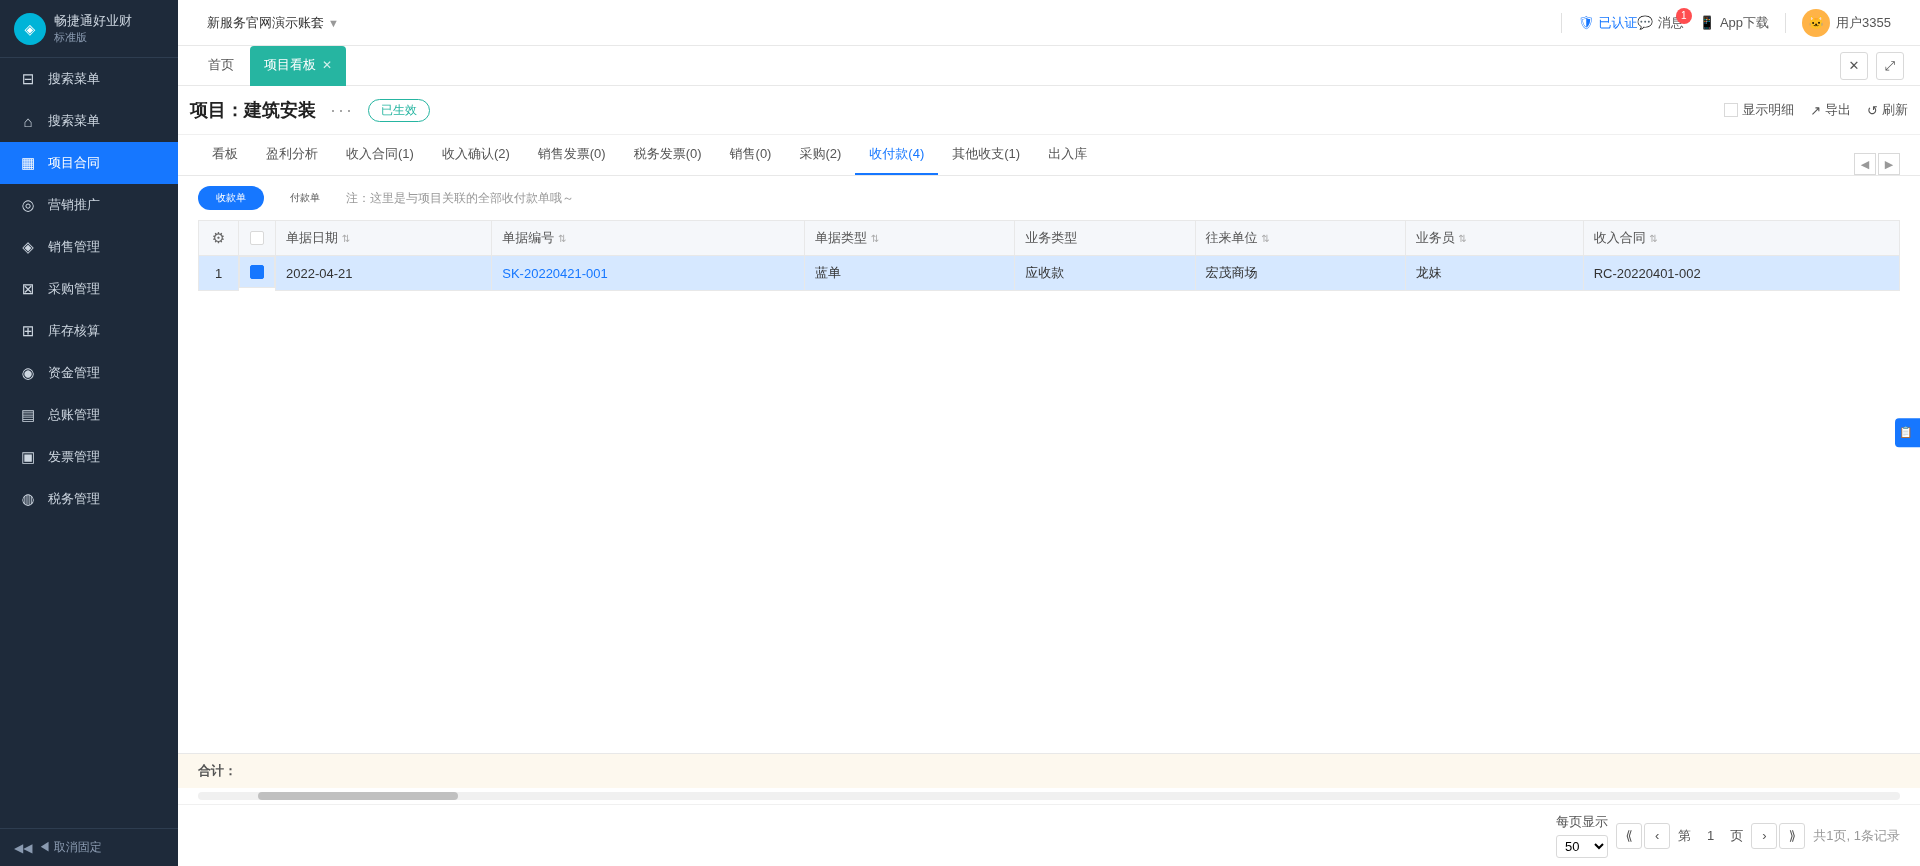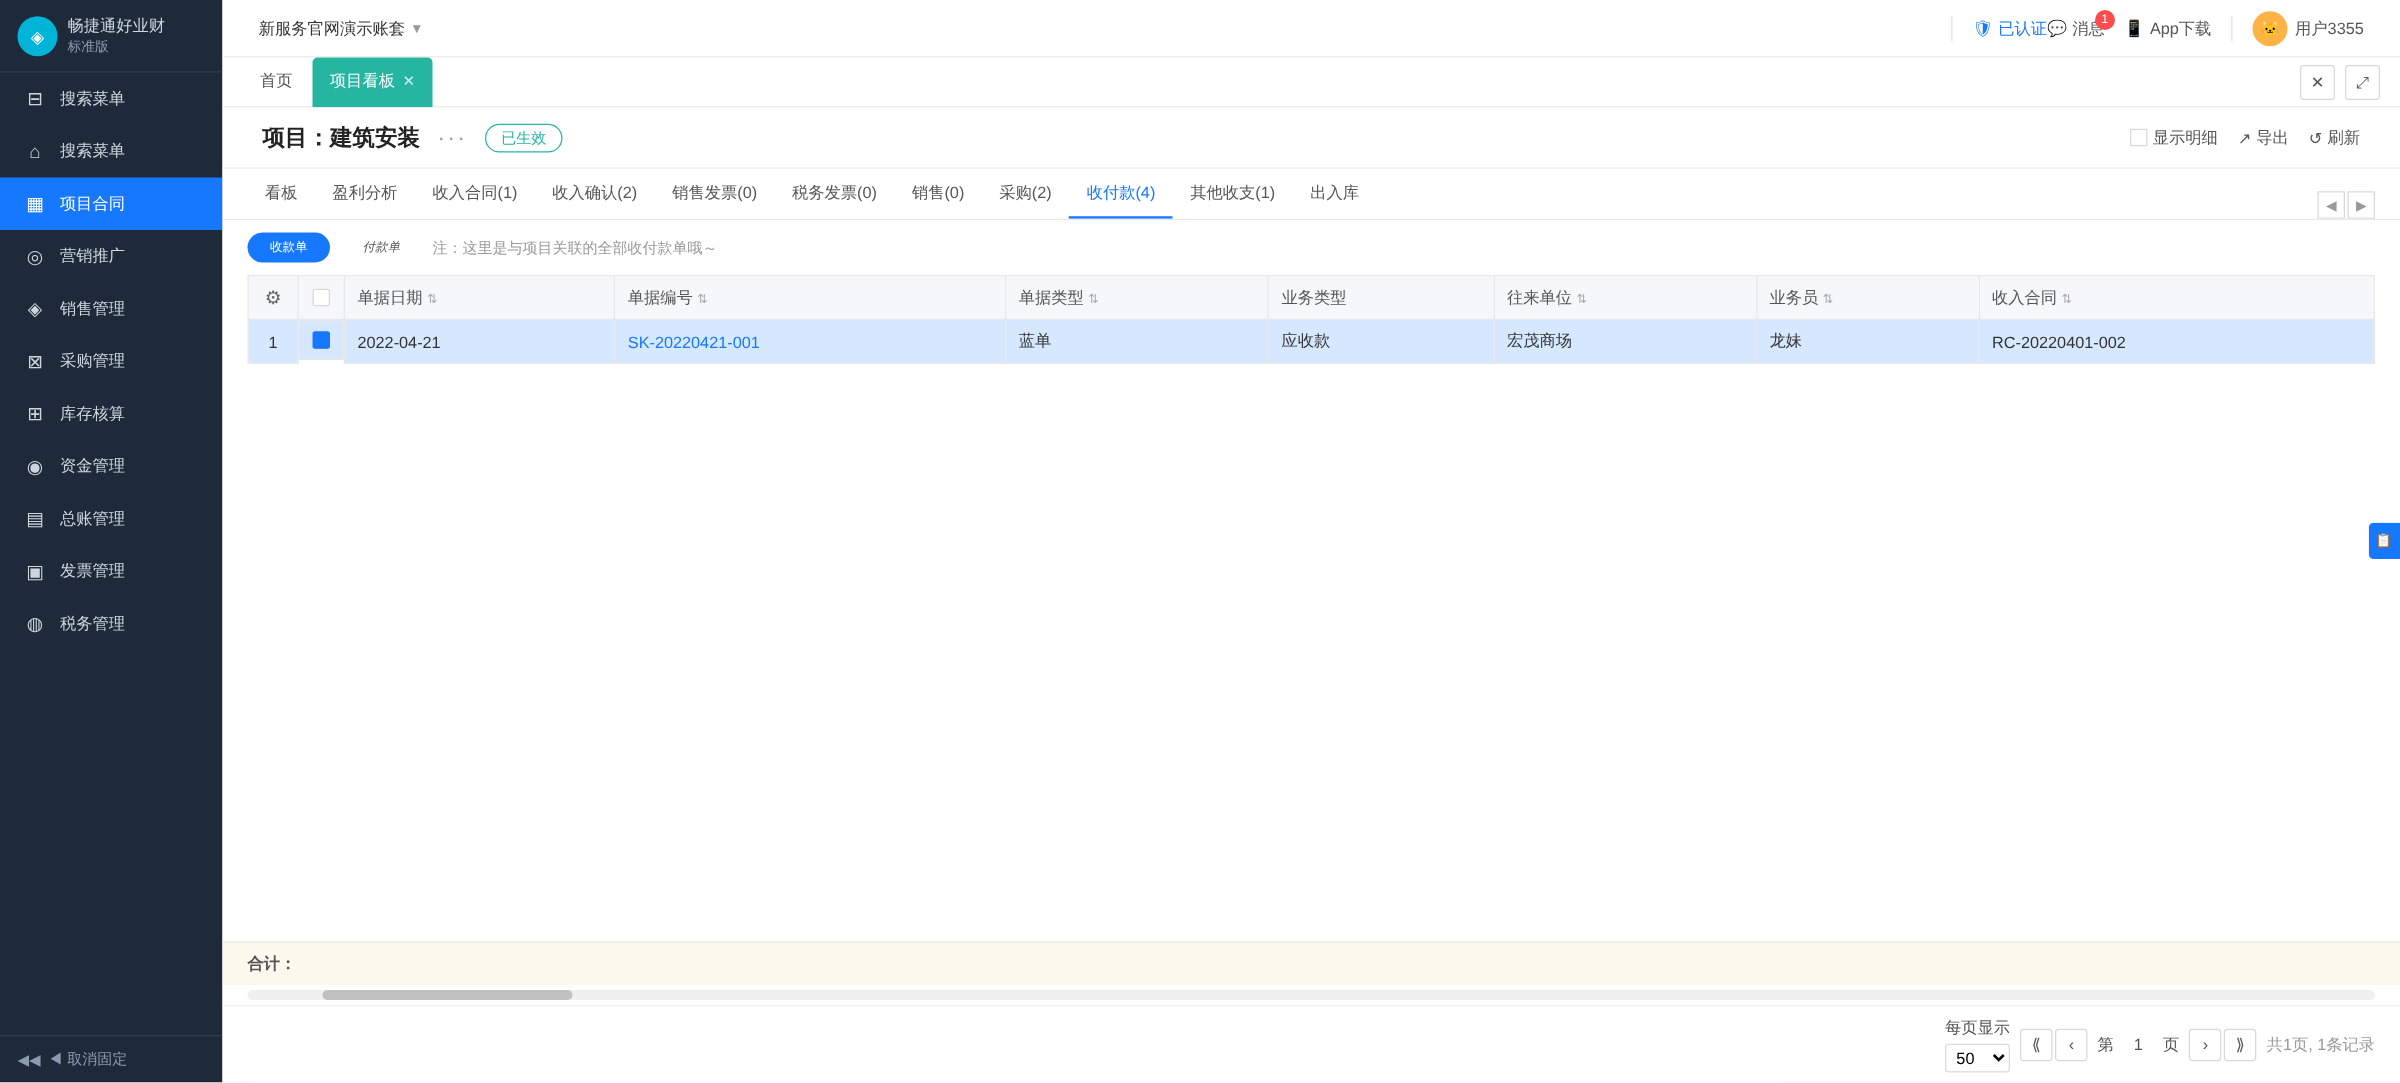--- a/index.html
+++ b/index.html
@@ -40,41 +40,41 @@
     .tab-item { display: flex; align-items: center; padding: 0 14px; height: 40px; cursor: pointer; font-size: 13px; color: #555; border-bottom: 2px solid transparent; }
     .tab-item.active { color: white; background: #26b5a1; border-radius: 4px 4px 0 0; border-bottom: 2px solid #26b5a1; }
     .tab-item .tab-close { margin-left: 6px; color: rgba(255,255,255,0.8); font-size: 12px; cursor: pointer; }
     .tabbar-actions { margin-left: auto; display: flex; gap: 8px; }
     .tabbar-action-btn { width: 28px; height: 28px; border: 1px solid #d9d9d9; border-radius: 3px; display: flex; align-items: center; justify-content: center; cursor: pointer; background: white; color: #555; font-size: 13px; }
 
     
     .content { flex: 1; overflow: hidden; display: flex; flex-direction: column; background: white; margin: 0; }
 
     
-    .project-header { display: flex; align-items: center; padding: 12px 32px; border-bottom: 1px solid #f0f0f0; flex-shrink: 0; }
+    .project-header { display: flex; align-items: center; padding: 12px 12px; border-bottom: 1px solid #f0f0f0; flex-shrink: 0; }
     .project-title { font-size: 18px; font-weight: bold; color: #222; margin-right: 14px; }
     .project-more { color: #999; font-size: 18px; cursor: pointer; margin-right: 14px; letter-spacing: 2px; }
     .project-status { border: 1px solid #26b5a1; color: #26b5a1; padding: 2px 12px; border-radius: 12px; font-size: 12px; }
     .project-header-right { margin-left: auto; display: flex; align-items: center; gap: 16px; }
     .project-header-action { display: flex; align-items: center; gap: 4px; color: #555; cursor: pointer; font-size: 13px; }
     .checkbox-label { display: flex; align-items: center; gap: 4px; cursor: pointer; font-size: 13px; color: #555; }
     .checkbox-box { width: 14px; height: 14px; border: 1px solid #d9d9d9; background: white; display: inline-block; }
 
     
     .subtabs { display: flex; align-items: flex-end; padding: 0 20px; border-bottom: 1px solid #e8e8e8; flex-shrink: 0; overflow-x: auto; }
     .subtab { padding: 10px 14px; cursor: pointer; font-size: 13px; color: #555; white-space: nowrap; border-bottom: 2px solid transparent; }
     .subtab.active { color: #1677ff; border-bottom: 2px solid #1677ff; font-weight: 500; }
     .subtab-nav { margin-left: auto; display: flex; gap: 2px; }
     .subtab-nav-btn { width: 22px; height: 22px; display: flex; align-items: center; justify-content: center; cursor: pointer; color: #999; border: 1px solid #d9d9d9; background: white; font-size: 11px; }
 
     
     .innertabs { display: flex; align-items: center; padding: 10px 20px; gap: 8px; flex-shrink: 0; }
     .innertab { padding: 5px 18px; border-radius: 20px; cursor: pointer; font-size: 10px; text-align: center; }
     .innertab.active { background: #1677ff; color: white; }
-    .innertab:not(.active) { color: #555; font-style: italic; }
+    .innertab:not(.active) { color: #555; }
     .innertab-note { color: #999; font-size: 12px; }
 
     
     .table-container { flex: 1; overflow: auto; padding: 0 20px; }
     .data-table { width: 100%; border-collapse: collapse; min-width: 900px; }
     .data-table th { background: #f5f7fa; border: 1px solid #e8e8e8; padding: 8px 10px; text-align: left; font-weight: 500; color: #555; font-size: 13px; white-space: nowrap; }
     .data-table td { border: 1px solid #e8e8e8; padding: 8px 10px; font-size: 13px; color: #333; }
     .data-table tr.row-selected td { background: #d6e8ff; }
     .th-num { width: 40px; text-align: center; }
     .th-check { width: 36px; text-align: center; }

